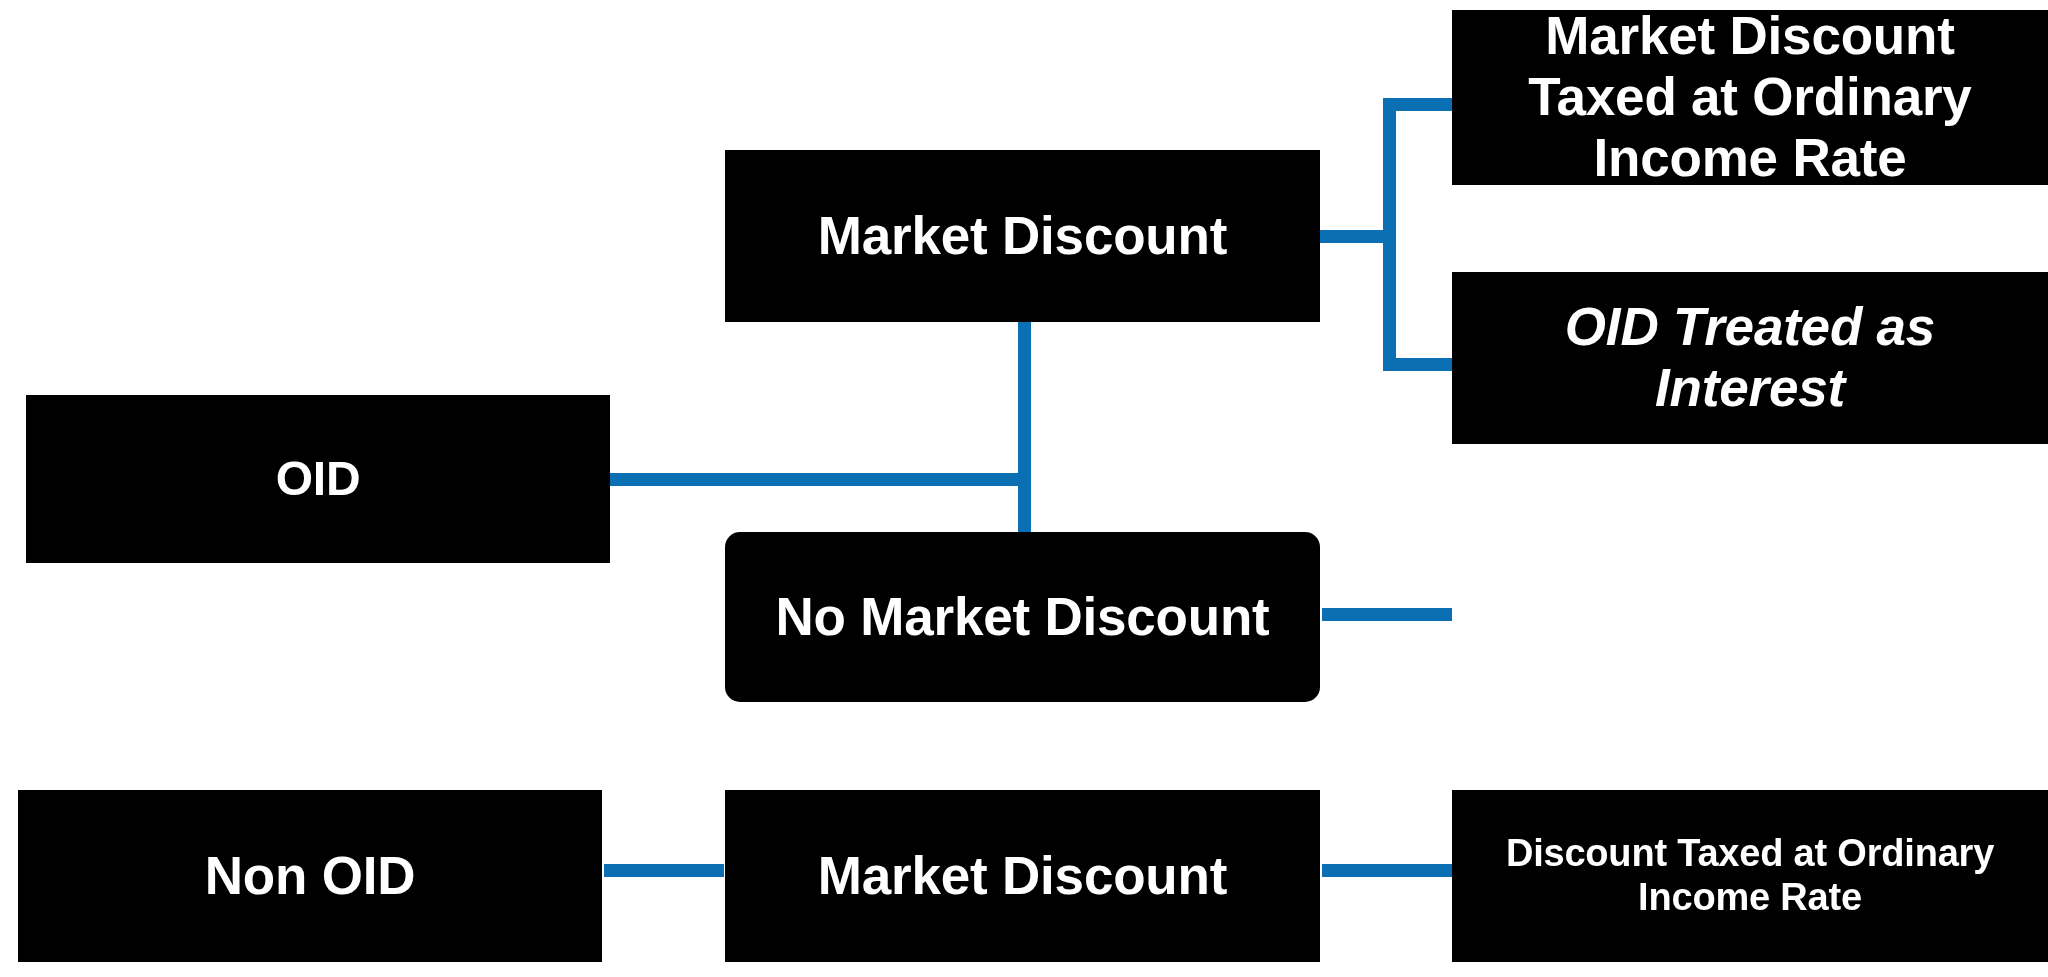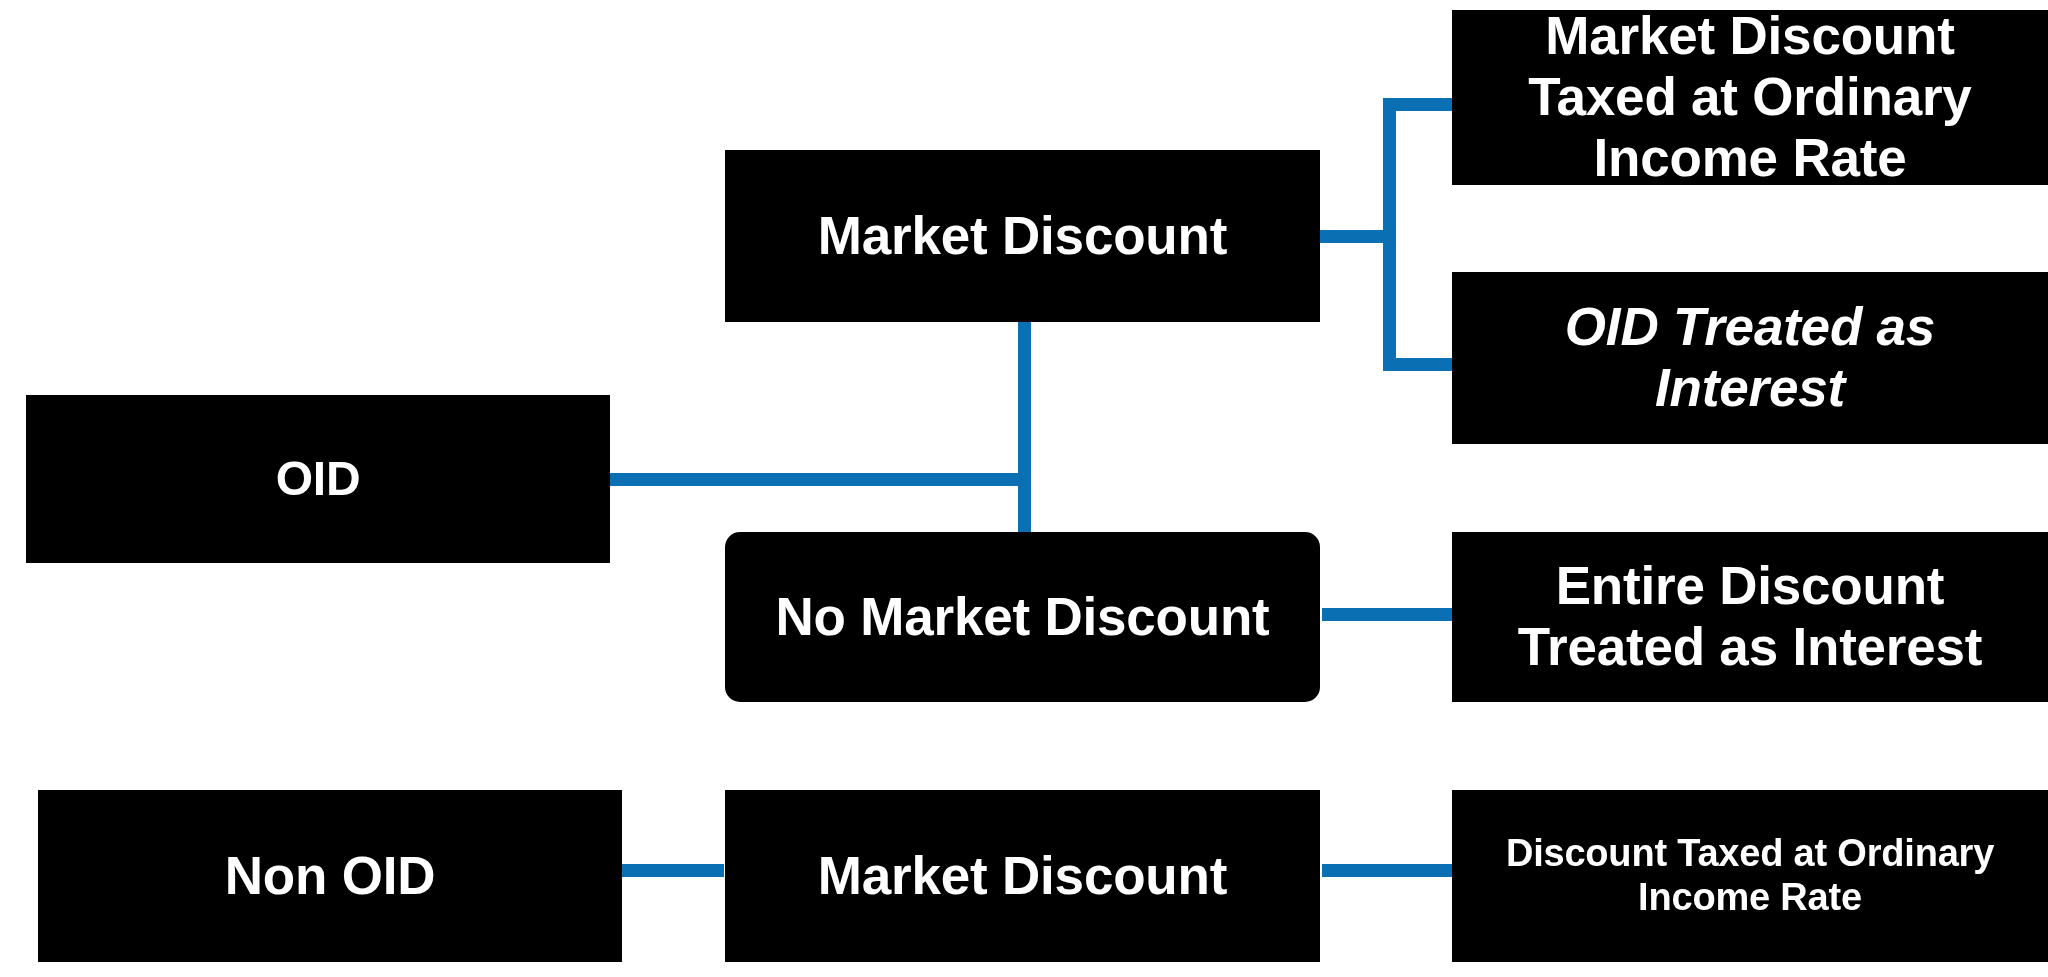--- a/index.html
+++ b/index.html
@@ -39,21 +39,21 @@
   #node-market-discount-taxed { left: 1452px; top: 10px;  width: 596px; height: 175px; font-size: 53px; }
   #node-market-discount-top   { left: 725px;  top: 150px; width: 595px; height: 172px; font-size: 53px; }
   #node-oid-treated           { left: 1452px; top: 272px; width: 596px; height: 172px; font-size: 53px; font-style: italic; }
 
   
   #node-oid                   { left: 18px;   top: 395px; width: 584px; height: 168px; font-size: 48px; margin-left: 8px; }
   #node-no-market-discount    { left: 725px;  top: 532px; width: 595px; height: 170px; font-size: 53px; border-radius: 15px; }
   #node-entire-discount       { left: 1452px; top: 532px; width: 596px; height: 170px; font-size: 53px; }
 
   
-  #node-non-oid               { left: 18px;   top: 790px; width: 584px; height: 172px; font-size: 53px; margin-left: 20px; }
+  #node-non-oid               { left: 18px;   top: 790px; width: 584px; height: 172px; font-size: 53px; }
   #node-market-discount-bot   { left: 725px;  top: 790px; width: 595px; height: 172px; font-size: 53px; }
   #node-discount-taxed        { left: 1452px; top: 790px; width: 596px; height: 172px; font-size: 38px; }
 
   
   
   #conn-bracket-stem      { left: 1383px; top: 98px;  width: 13px;  height: 273px; }
   #conn-bracket-top-arm   { left: 1383px; top: 98px;  width: 71px;  height: 13px; }
   #conn-bracket-bot-arm   { left: 1383px; top: 358px; width: 71px;  height: 13px; }
   #conn-bracket-in-arm    { left: 1320px; top: 230px; width: 70px;  height: 13px; }
 
@@ -90,21 +90,20 @@
   <div class="node" id="node-market-discount-taxed">Market Discount Taxed at Ordinary Income Rate</div>
 
   <div class="node" id="node-market-discount-top">Market Discount</div>
 
   <div class="node" id="node-oid-treated">OID Treated as Interest</div>
 
   <div class="node" id="node-oid">OID</div>
 
   <div class="node" id="node-no-market-discount">No Market Discount</div>
 
-  <div class="node" id="node-entire-discount">Entire Discount Treated as Interest</div>
 
   <div class="node" id="node-non-oid">Non OID</div>
 
   <div class="node" id="node-market-discount-bot">Market Discount</div>
 
   <div class="node" id="node-discount-taxed">Discount Taxed at Ordinary Income Rate</div>
 
 </div>
 
 </body></html>

